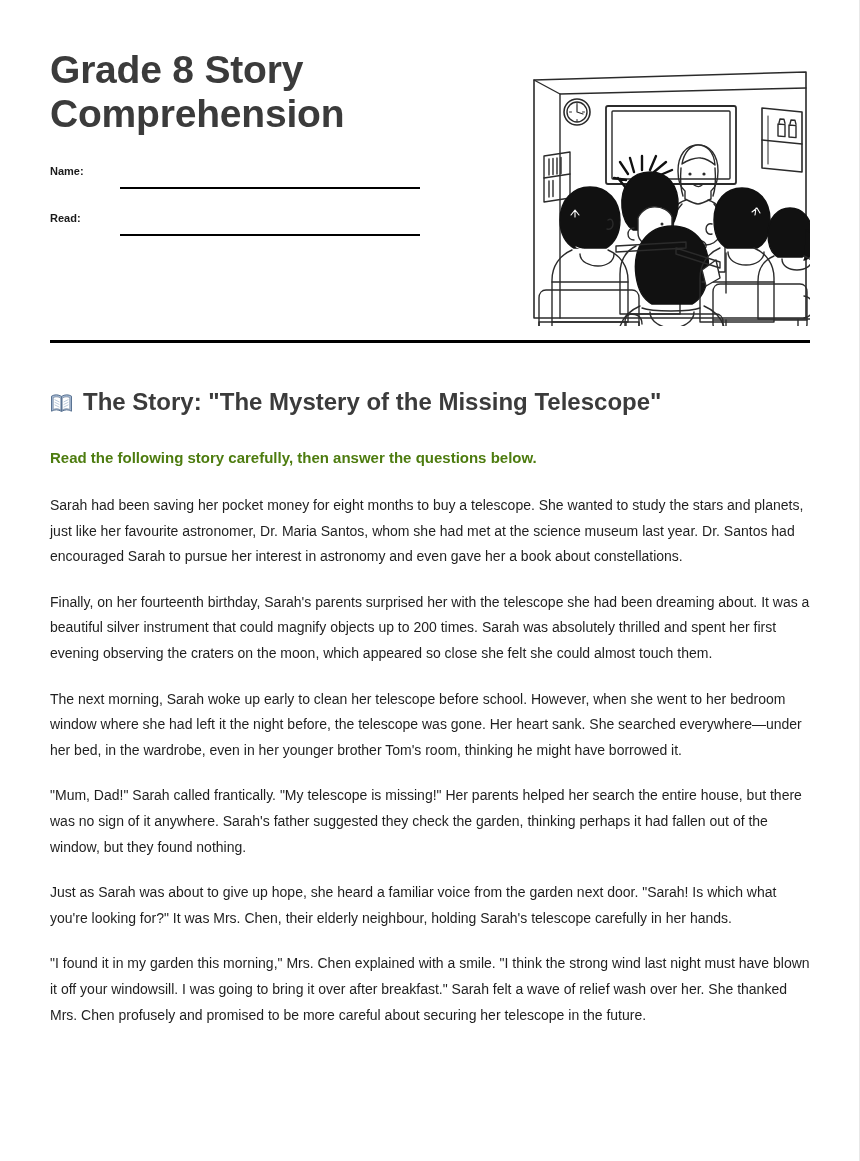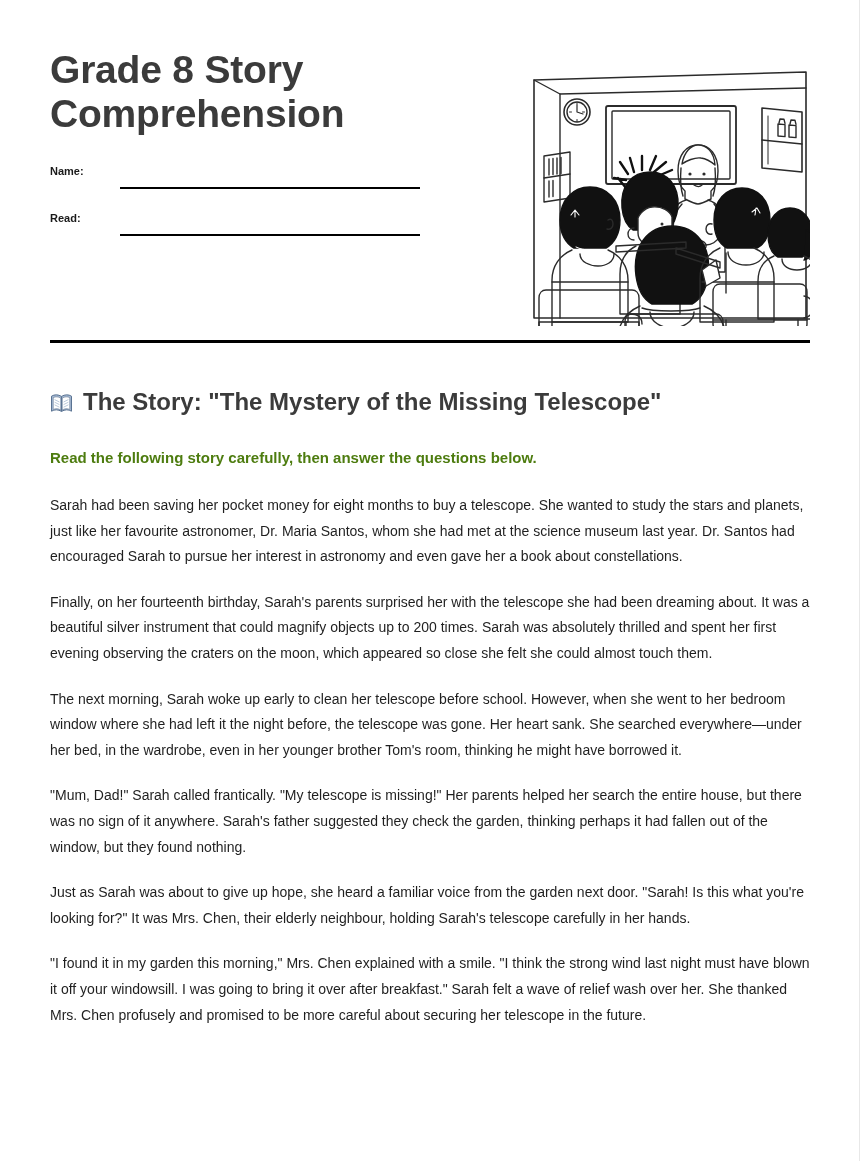--- a/index.html
+++ b/index.html
@@ -284,21 +284,21 @@
         <span>The Story: "The Mystery of the Missing Telescope"</span>
       </h2>
 
       <p class="instruction">Read the following story carefully, then answer the questions below.</p>
 
       <div class="story">
         <p>Sarah had been saving her pocket money for eight months to buy a telescope. She wanted to study the stars and planets, just like her favourite astronomer, Dr. Maria Santos, whom she had met at the science museum last year. Dr. Santos had encouraged Sarah to pursue her interest in astronomy and even gave her a book about constellations.</p>
         <p>Finally, on her fourteenth birthday, Sarah's parents surprised her with the telescope she had been dreaming about. It was a beautiful silver instrument that could magnify objects up to 200 times. Sarah was absolutely thrilled and spent her first evening observing the craters on the moon, which appeared so close she felt she could almost touch them.</p>
         <p>The next morning, Sarah woke up early to clean her telescope before school. However, when she went to her bedroom window where she had left it the night before, the telescope was gone. Her heart sank. She searched everywhere—under her bed, in the wardrobe, even in her younger brother Tom's room, thinking he might have borrowed it.</p>
         <p>"Mum, Dad!" Sarah called frantically. "My telescope is missing!" Her parents helped her search the entire house, but there was no sign of it anywhere. Sarah's father suggested they check the garden, thinking perhaps it had fallen out of the window, but they found nothing.</p>
-        <p>Just as Sarah was about to give up hope, she heard a familiar voice from the garden next door. "Sarah! Is this what you're looking for?" It was Mrs. Chen, their elderly neighbour, holding Sarah's telescope carefully in her hands.</p>
+        <p>Just as Sarah was about to give up hope, she heard a familiar voice from the garden next door. "Sarah! Is which what you're looking for?" It was Mrs. Chen, their elderly neighbour, holding Sarah's telescope carefully in her hands.</p>
         <p>"I found it in my garden this morning," Mrs. Chen explained with a smile. "I think the strong wind last night must have blown it off your windowsill. I was going to bring it over after breakfast." Sarah felt a wave of relief wash over her. She thanked Mrs. Chen profusely and promised to be more careful about securing her telescope in the future.</p>
 
       </div>
 
     </div>
 
   </div>
 </div>
 
 </body></html>

